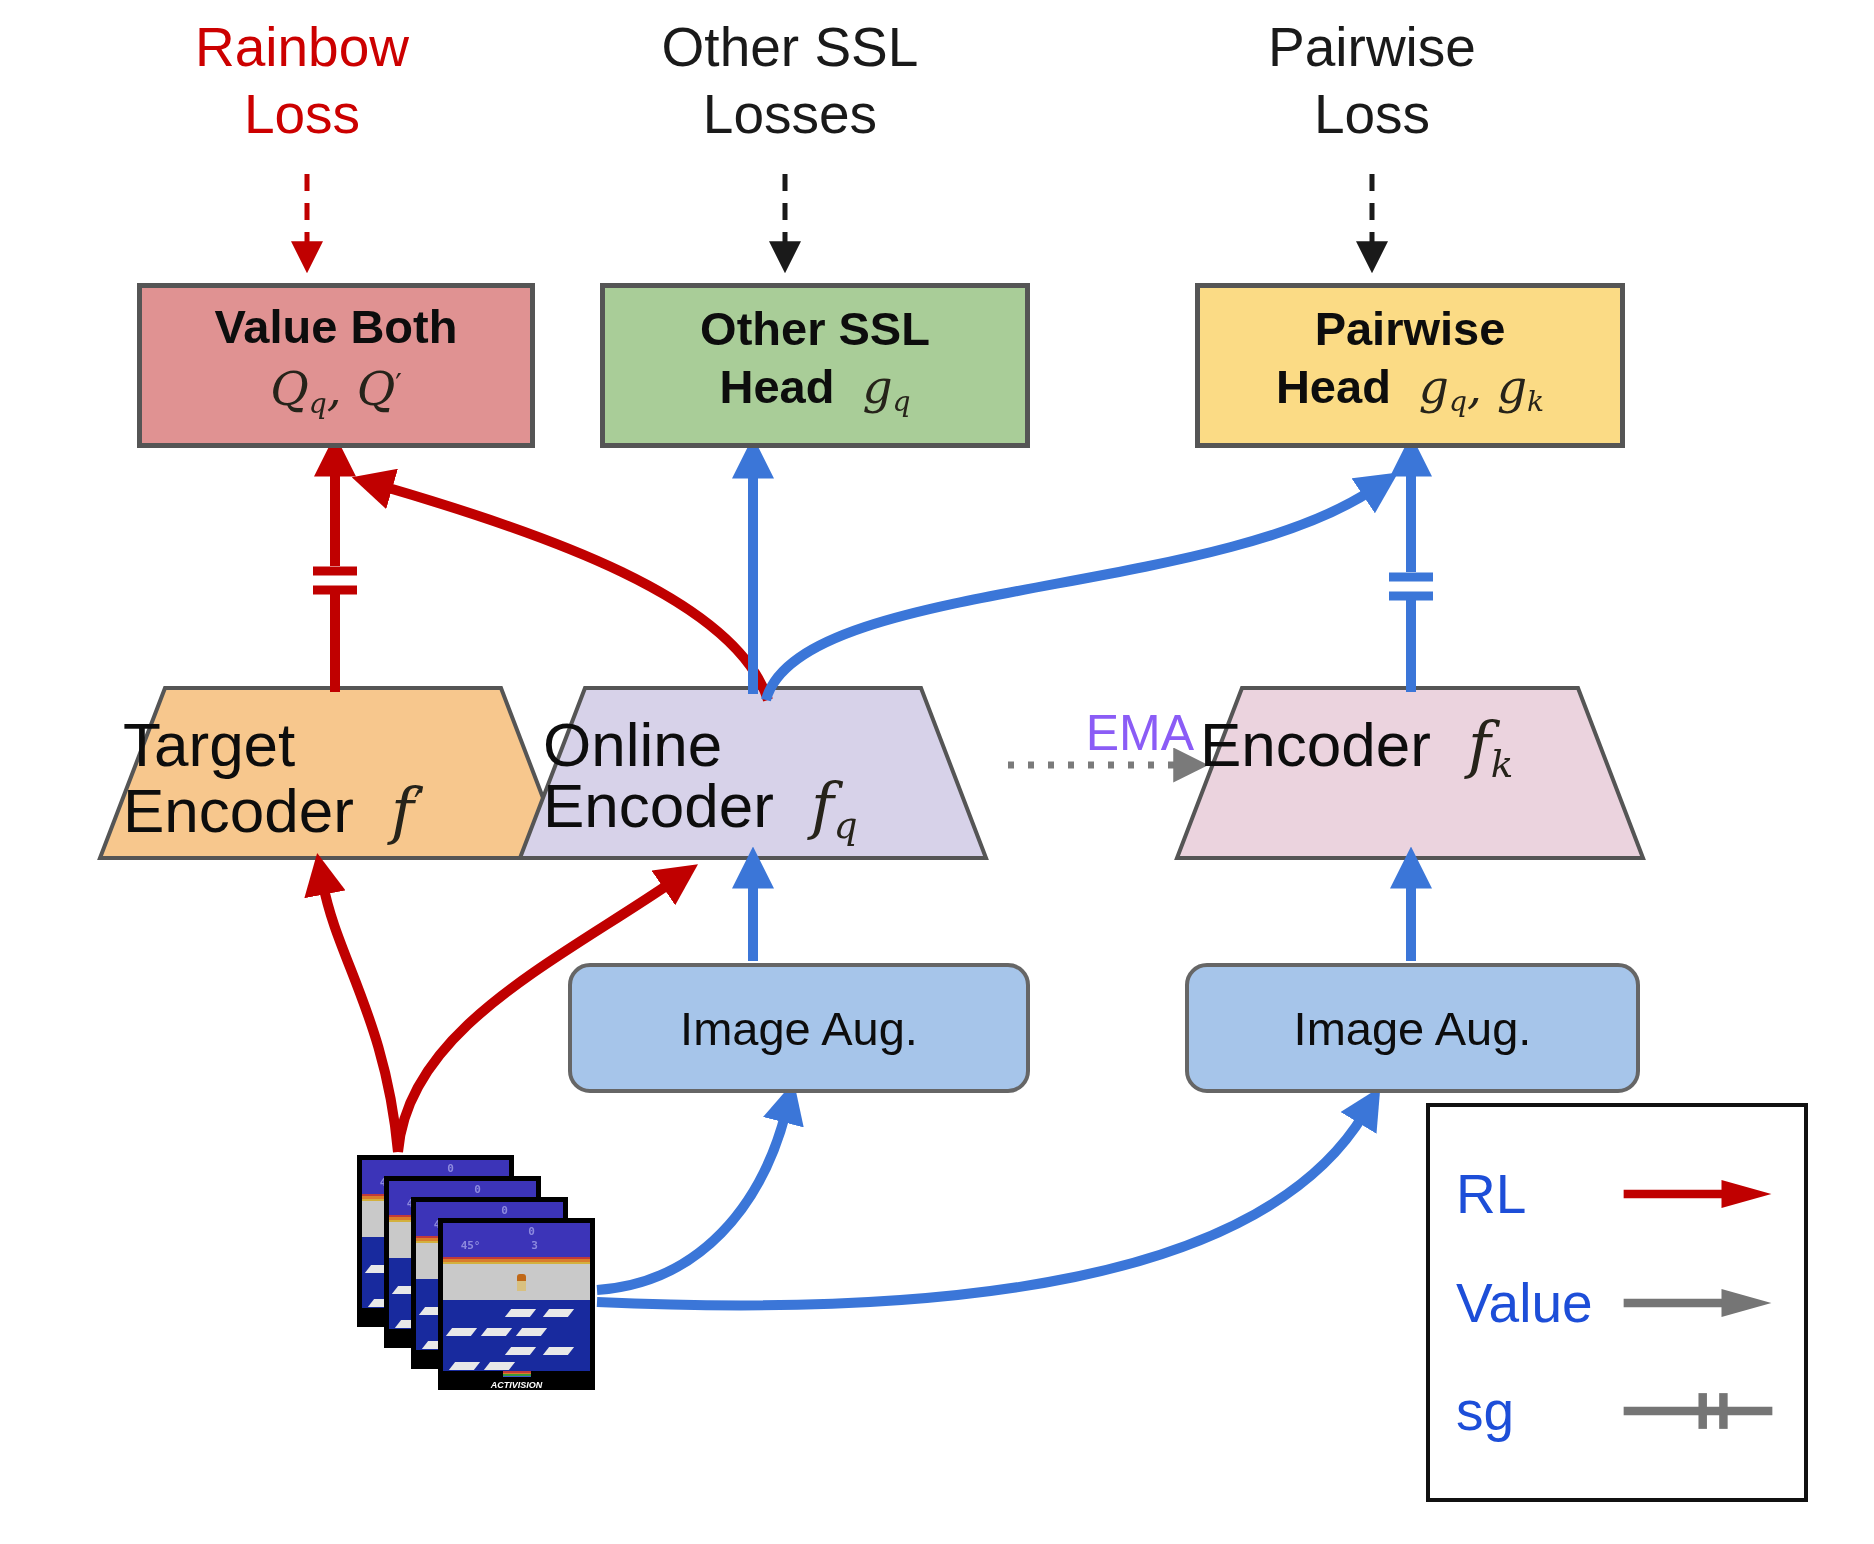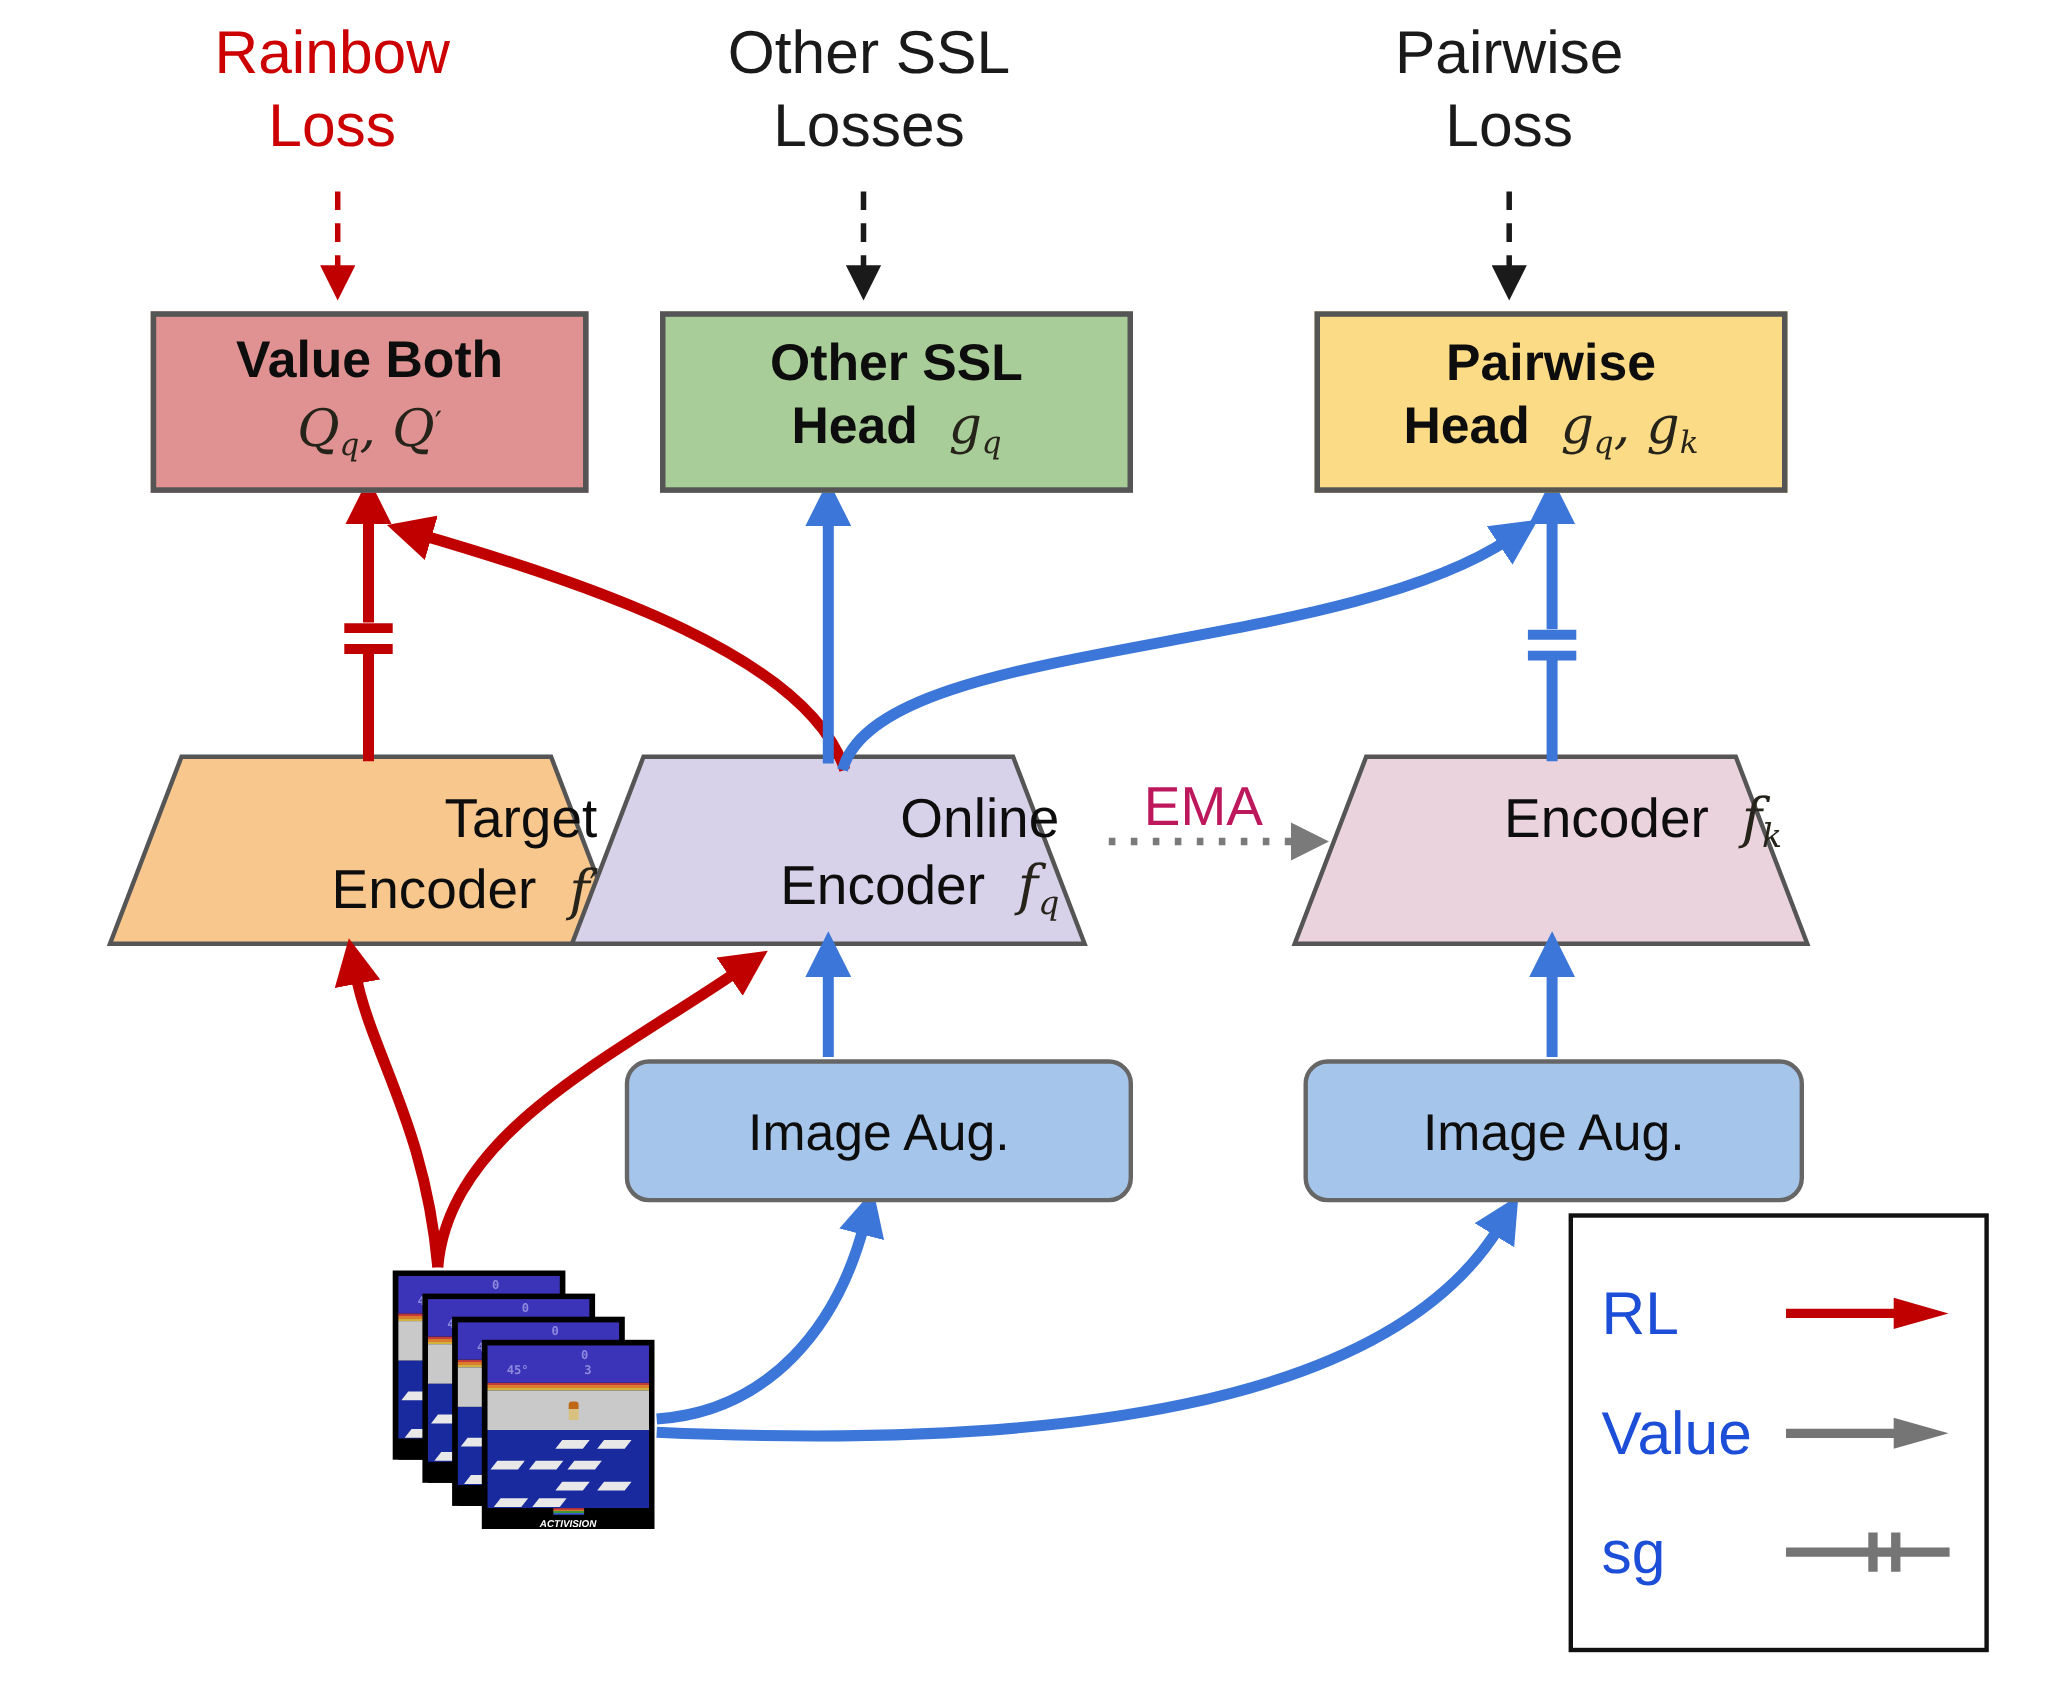--- a/index.html
+++ b/index.html
@@ -34,30 +34,30 @@
   .headbox .mathline{font-weight:normal;}
   .hb-value{left:137px;width:398px;background:#e09292;}
   .hb-other{left:600px;width:430px;background:#a9cd98;}
   .hb-pair{left:1195px;width:430px;background:#fbdb85;}
   .math{font-family:"DejaVu Serif", serif;font-style:italic;font-weight:normal;color:#26231a;}
   .math sub{font-size:0.6em;vertical-align:-0.3em;font-style:italic;}
   .math sup{font-size:0.62em;vertical-align:0.35em;font-style:normal;}
 
   
   .enc-label{
-    position:absolute;width:420px;text-align:right;
-    font-size:50px;line-height:61px;color:#0d0d0d;
+    position:absolute;width:420px;text-align:left;
+    font-size:62px;line-height:61px;color:#0d0d0d;
   }
   .el-a{left:123px;top:714px;}
   .el-b{left:543px;top:714px;}
   .el-c{left:1200px;top:714px;}
 
   .ema-label{
     position:absolute;left:994px;top:704px;width:200px;
-    text-align:center;font-size:50px;color:#be185d;
+    text-align:right;font-size:50px;color:#8b5cf6;
   }
 
   
   .augbox{
     position:absolute;top:963px;height:130px;
     background:#a6c5ea;border:4px solid #666666;border-radius:22px;
     box-sizing:border-box;
     display:flex;align-items:center;justify-content:center;
     font-size:47px;color:#0d0d0d;
   }

